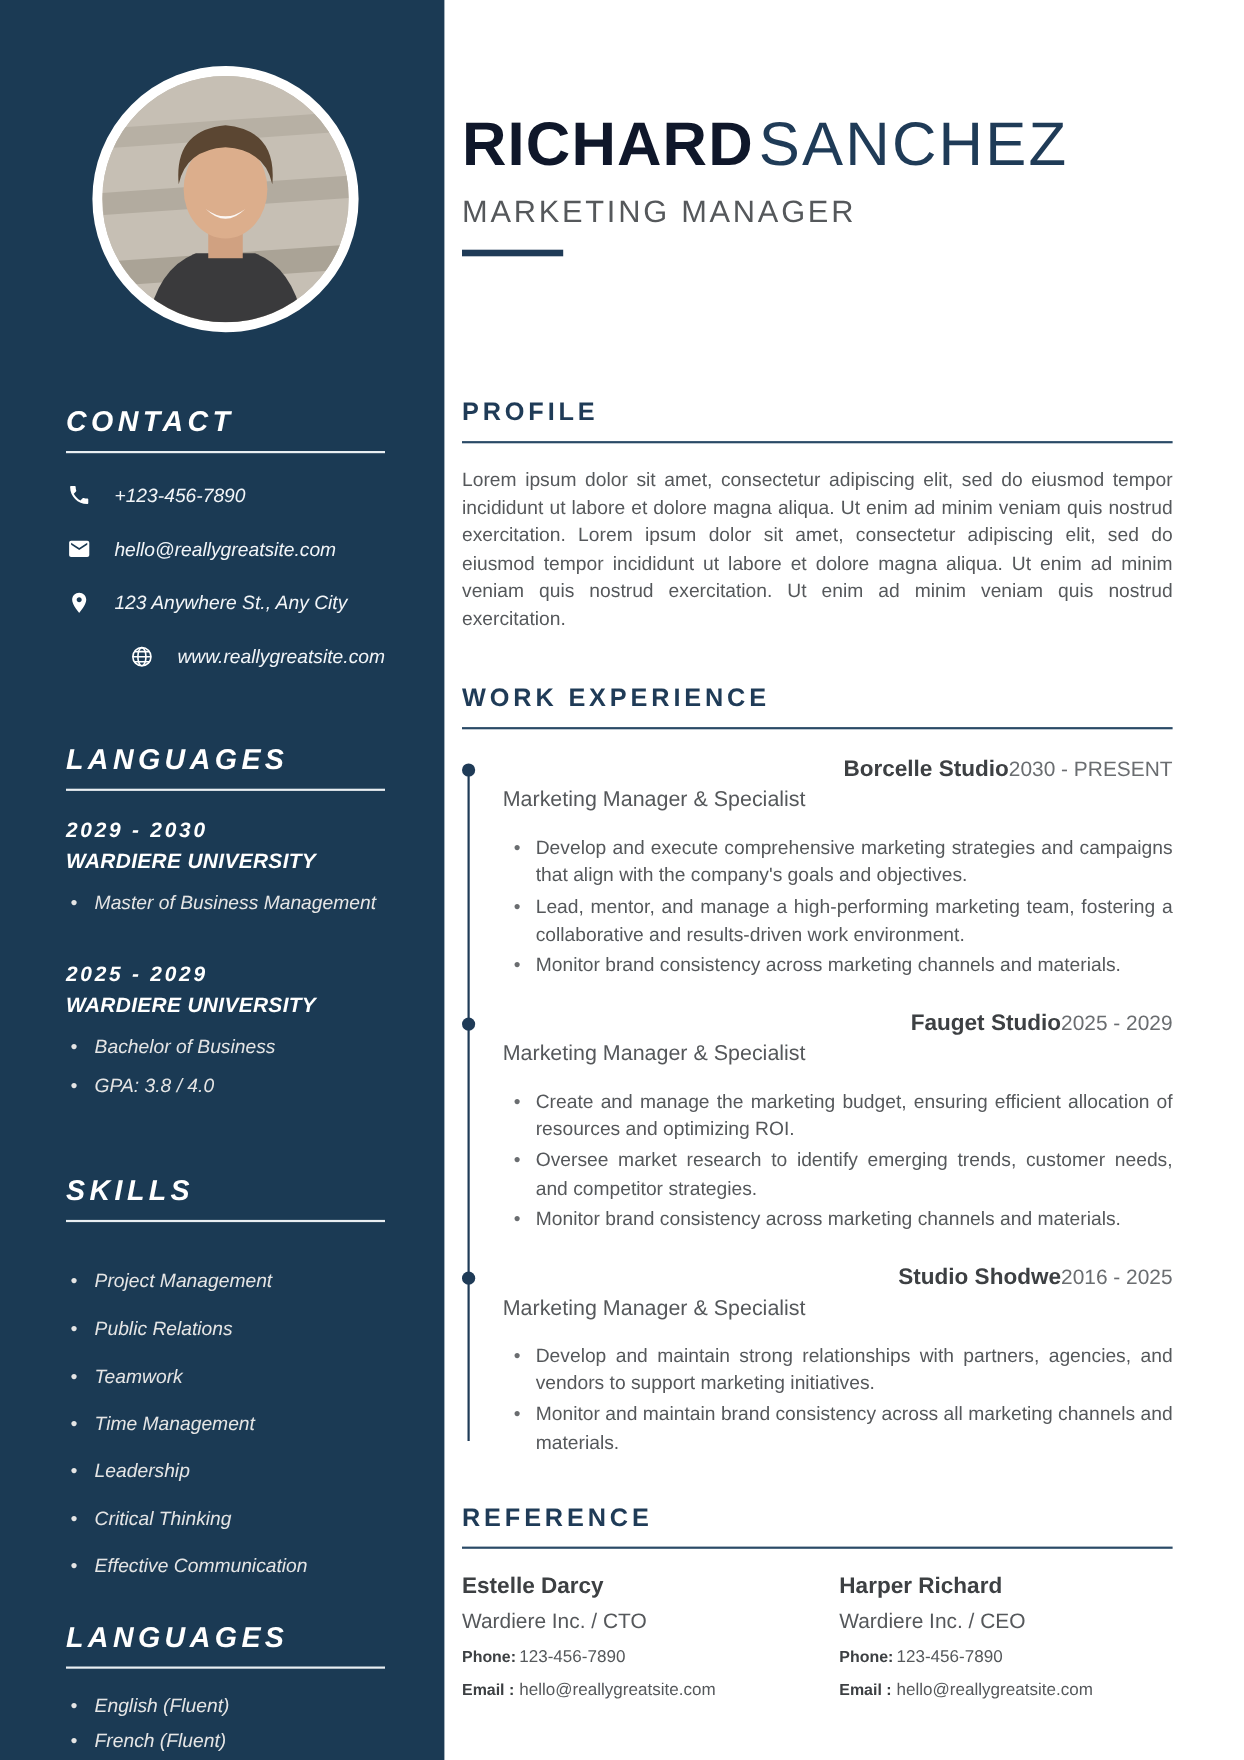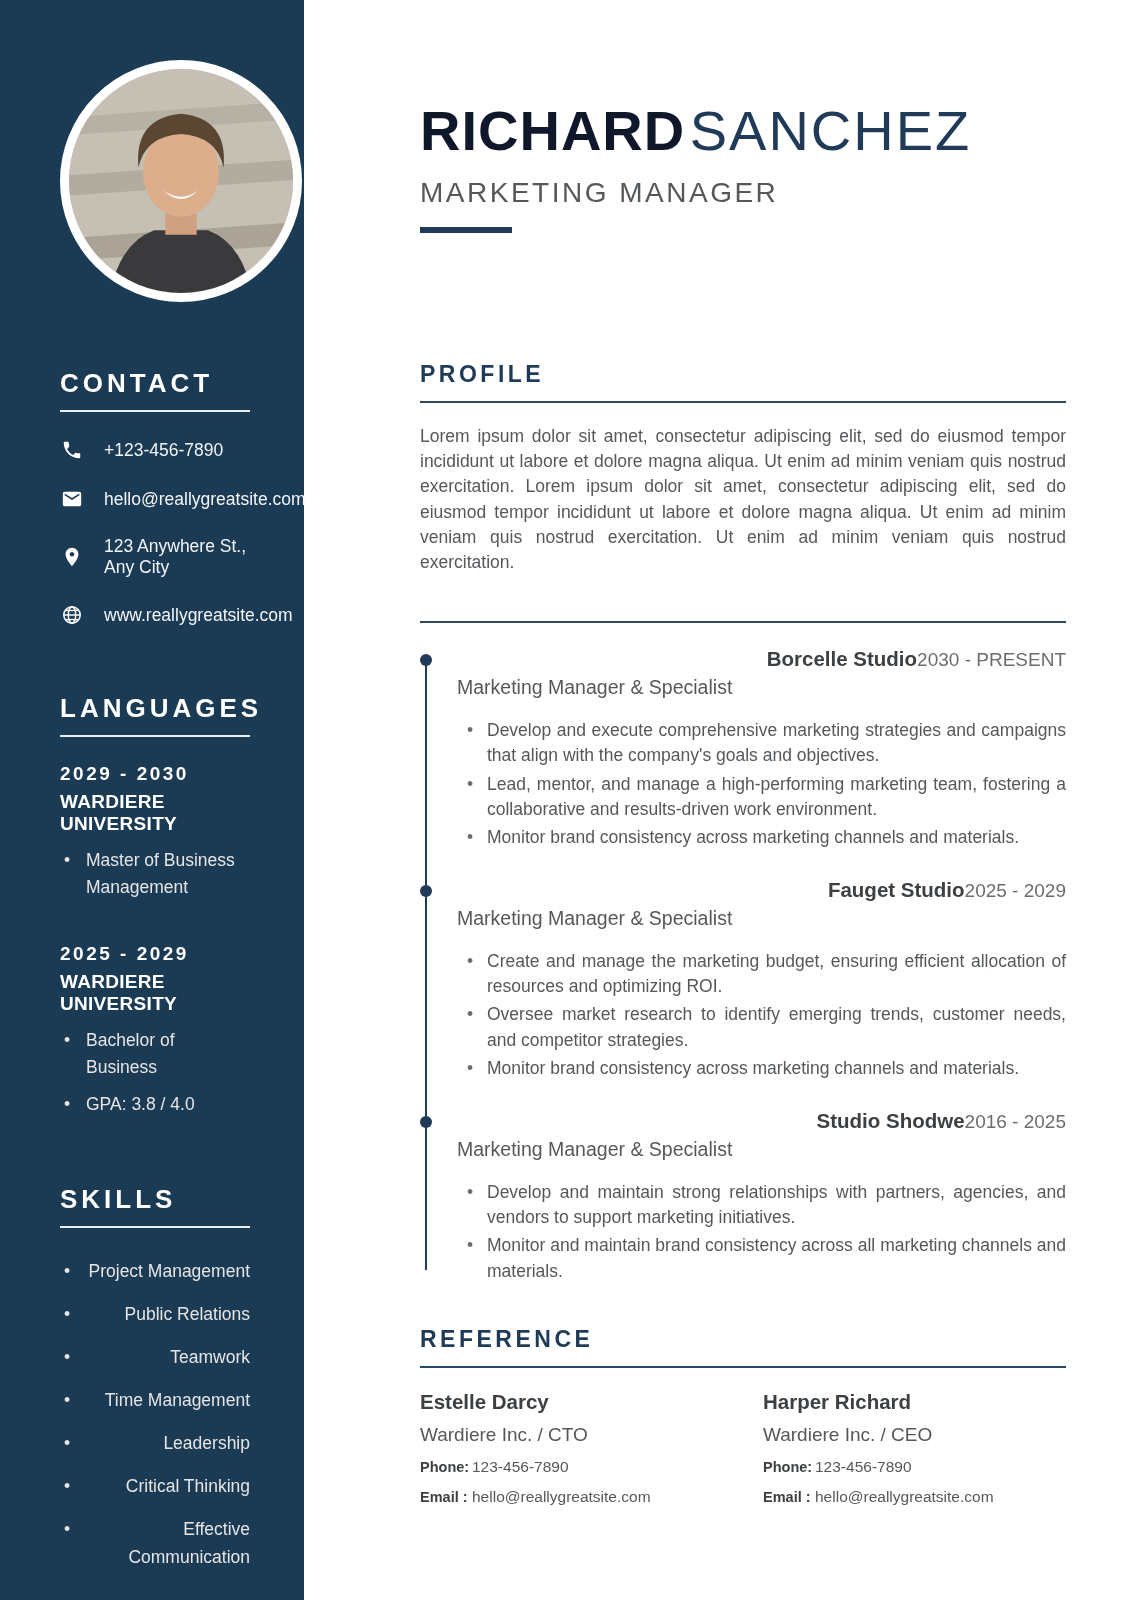--- a/index.html
+++ b/index.html
@@ -6,40 +6,41 @@
   body {
     width:1131px; height:1600px;
     font-family:"Liberation Sans", sans-serif;
     background:#ffffff;
     -webkit-font-smoothing:antialiased;
   }
   .page { position:relative; width:1131px; height:1600px; overflow:hidden; background:#ffffff; }
 
   
   .sidebar {
-    position:absolute; left:0; top:0; bottom:0; width:304px;
+    position:absolute; left:0; top:0; bottom:0; width:404px;
     background:#1b3a54; color:#ffffff; box-sizing:border-box;
     padding:0 54px 0 60px;
+    font-style:italic;
   }
   .photo-ring {
     width:224px; height:224px; border-radius:50%;
     border:9px solid #ffffff; margin:60px auto 0; overflow:hidden;
     background:#c3bcb1;
   }
   .photo-ring svg { display:block; width:100%; height:100%; }
 
   .side-section { margin-top:66px; }
   .side-heading {
     margin:0; font-size:26px; font-weight:800; letter-spacing:4px; color:#ffffff;
   }
   .side-rule { border:none; border-top:2px solid #e9eef2; margin:11px 0 0 0; }
 
   .contact-list { margin-top:26px; }
   .contact-row { display:flex; align-items:center; gap:20px; margin-bottom:25px; }
-  .contact-row:last-child { margin-bottom:16px; }
+  .contact-row:last-child { margin-bottom:16px;justify-content:flex-end; }
   .contact-icon { width:24px; height:24px; flex:0 0 24px; display:flex; align-items:center; justify-content:center; }
   .contact-icon svg { width:22px; height:22px; }
   .contact-text { font-size:17.5px; color:#f2f5f8; }
 
   .edu-entry { margin-top:26px; }
   .edu-entry.second { margin-top:42px; }
   .edu-years { font-size:19px; font-weight:700; letter-spacing:2.5px; }
   .edu-school { font-size:19px; font-weight:700; margin-top:6px; letter-spacing:0.3px; }
   ul.side-list { list-style:none; margin:12px 0 0 0; padding:0; }
   ul.side-list li {
@@ -181,21 +182,21 @@
         <ul class="side-list">
           <li>Bachelor of Business</li>
           <li>GPA: 3.8 / 4.0</li>
         </ul>
       </div>
     </section>
 
     <section class="side-section">
       <h2 class="side-heading">SKILLS</h2>
       <hr class="side-rule">
-      <ul class="side-list skills" style="margin-top:30px;text-align:right;">
+      <ul class="side-list skills" style="margin-top:40px;">
         <li>Project Management</li>
         <li>Public Relations</li>
         <li>Teamwork</li>
         <li>Time Management</li>
         <li>Leadership</li>
         <li>Critical Thinking</li>
         <li>Effective Communication</li>
       </ul>
     </section>
 
@@ -222,20 +223,21 @@
       <div class="title-bar"></div>
     </header>
 
     <section class="profile-section">
       <h2 class="main-heading">PROFILE</h2>
       <hr class="main-rule">
       <p class="profile-text">Lorem ipsum dolor sit amet, consectetur adipiscing elit, sed do eiusmod tempor incididunt ut labore et dolore magna aliqua. Ut enim ad minim veniam quis nostrud exercitation. Lorem ipsum dolor sit amet, consectetur adipiscing elit, sed do eiusmod tempor incididunt ut labore et dolore magna aliqua. Ut enim ad minim veniam quis nostrud exercitation. Ut enim ad minim veniam quis nostrud exercitation.</p>
     </section>
 
     <section class="work-section">
+      <h2 class="main-heading">WORK EXPERIENCE</h2>
       <hr class="main-rule">
 
       <div class="timeline">
         <div class="timeline-line"></div>
 
         <article class="job">
           <span class="job-dot"></span>
           <div class="job-head">
             <span class="company">Borcelle Studio</span>
             <span class="dates">2030 - PRESENT</span>

